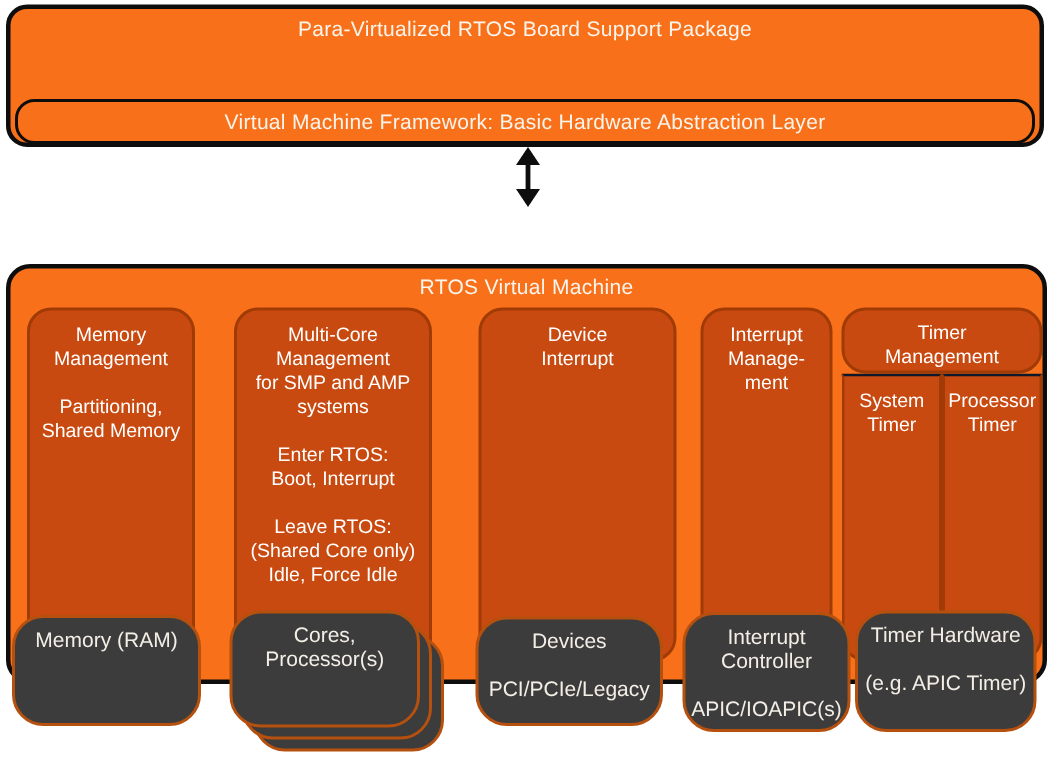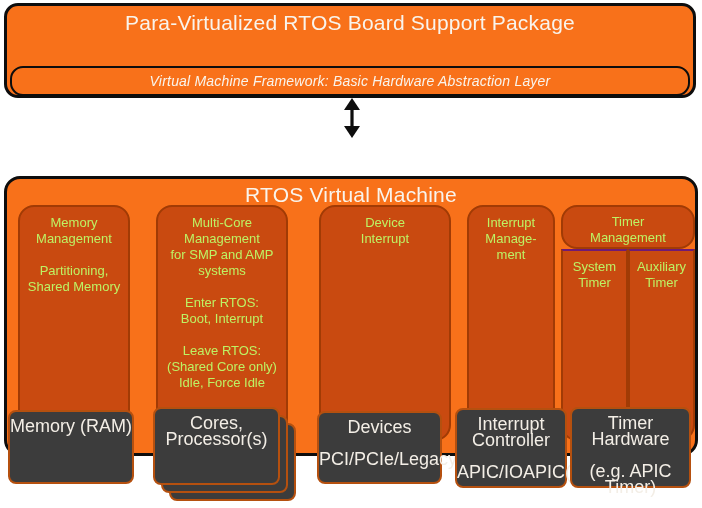--- a/index.html
+++ b/index.html
@@ -10,42 +10,42 @@
   }
   .abs{position:absolute;box-sizing:border-box;}
   .pre{white-space:pre-line;}
 
   
   .big-box{
     background:#F8711A;border:3px solid #0d0d0d;border-radius:14px;
   }
   .hal-box{
     background:#F8711A;border:2px solid #0d0d0d;border-radius:13px;
-    display:flex;align-items:center;justify-content:center;font-style:italic;
+    display:flex;align-items:center;justify-content:center;
   }
   .big-title{
-    color:#F9F4EC;font-size:21px;text-align:center;width:100%;
+    color:#F9F4EC;font-size:14px;text-align:center;width:100%;
     letter-spacing:.2px;
   }
 
   
   .module{
     background:#C94A10;border:2px solid #A13B05;border-radius:16px;
-    color:#bef264;font-size:13px;line-height:16px;text-align:center;
+    color:#ffffff;font-size:13px;line-height:16px;text-align:center;
     padding-top:8px;
   }
   .module.header{padding-top:7px;}
   .module.subtimer{
-    border-radius:0 0 16px 16px;border-top:2px solid #701a75;
+    border-radius:0 0 16px 16px;border-top:2px solid #0f172a;
   }
 
   
   .hw{
-    background:#3C3C3C;border:2px solid #B5500F;border-radius:8px;
-    color:#F3EEE6;font-size:18px;line-height:16px;text-align:center;
+    background:#3C3C3C;border:2px solid #B5500F;border-radius:21px;
+    color:#F3EEE6;font-size:14px;line-height:16px;text-align:center;
     padding-top:6px;
   }
   .hw.stack{padding:0;}
 </style>
 </head>
 <body>
 
 <div id="canvas">
 
   <div class="abs big-box" style="left:4px;top:3px;width:692px;height:95px;">
@@ -88,21 +88,21 @@
     <div class="abs module pre" style="left:460px;top:26px;width:88px;height:236px;">Interrupt
 Manage-
 ment</div>
 
     <div class="abs module header pre" style="left:554px;top:26px;width:134px;height:44px;">Timer
 Management</div>
 
     <div class="abs module subtimer pre" style="left:554px;top:70px;width:67px;height:192px;">System
 Timer</div>
 
-    <div class="abs module subtimer pre" style="left:621px;top:70px;width:67px;height:192px;">Auxiliary
+    <div class="abs module subtimer pre" style="left:621px;top:70px;width:67px;height:192px;">Processor
 Timer</div>
   </div>
 
   <div class="abs hw" style="left:8px;top:410px;width:126px;height:74px;">Memory (RAM)</div>
 
   <div class="abs hw stack" style="left:169px;top:423px;width:127px;height:78px;"></div>
   <div class="abs hw stack" style="left:161px;top:415px;width:127px;height:78px;"></div>
   <div class="abs hw pre" style="left:317px;top:411px;width:125px;height:73px;">Devices
 
 PCI/PCIe/Legacy</div>

